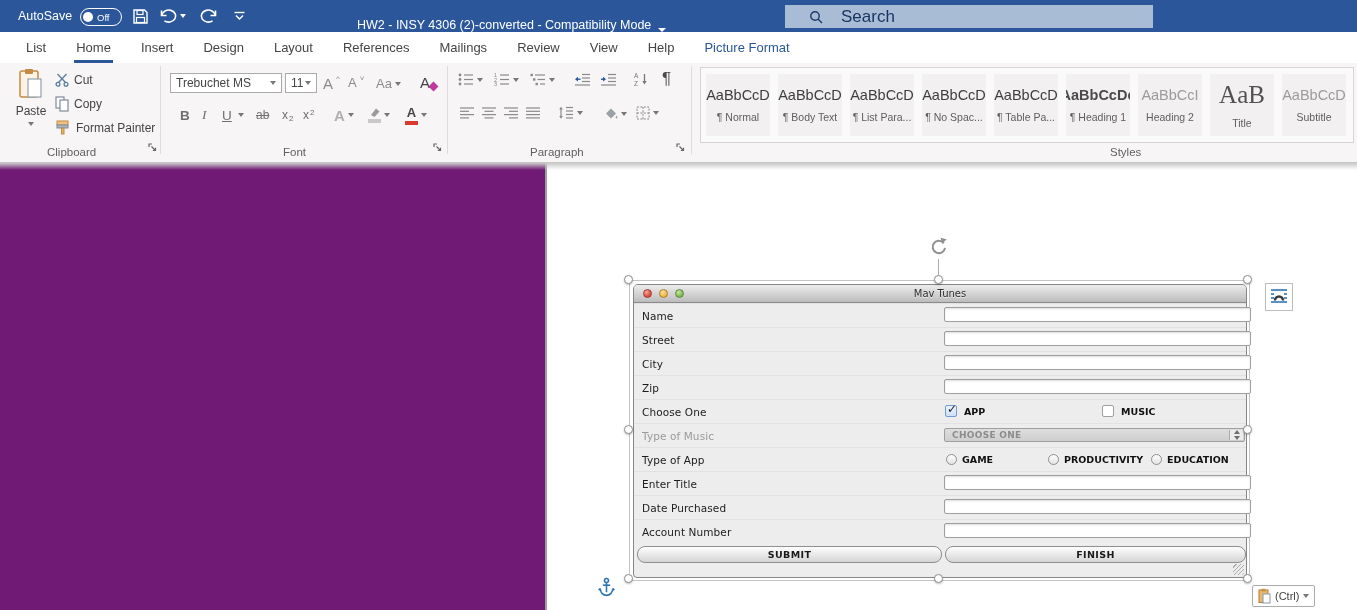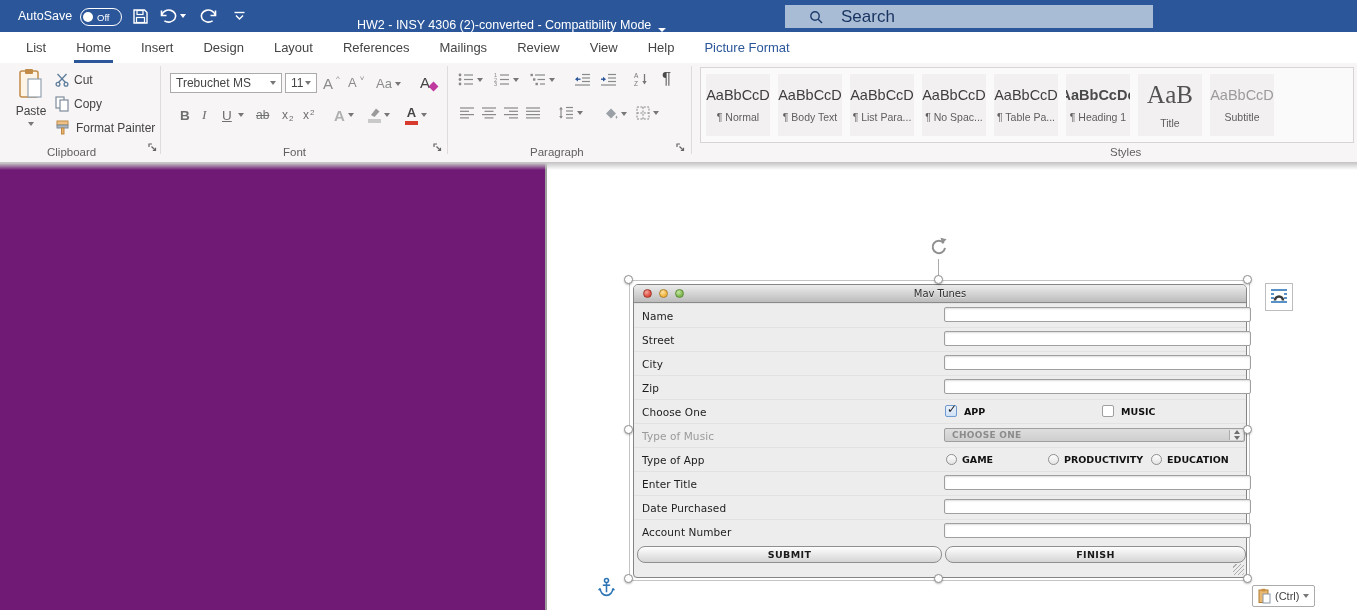--- a/index.html
+++ b/index.html
@@ -461,20 +461,24 @@
           <span class="nm">¶ No Spac...</span>
         </div>
       <div class="chip">
           <span class="pv">AaBbCcD</span>
           <span class="nm">¶ Table Pa...</span>
         </div>
       <div class="chip h1">
           <span class="pv">AaBbCcDc</span>
           <span class="nm">¶ Heading 1</span>
         </div>
+      <div class="chip gray">
+          <span class="pv">AaBbCcI</span>
+          <span class="nm">Heading 2</span>
+        </div>
       <div class="chip title">
           <span class="pv">AaB</span>
           <span class="nm">Title</span>
         </div>
       <div class="chip gray">
           <span class="pv">AaBbCcD</span>
           <span class="nm">Subtitle</span>
         </div>
 
     </div>

